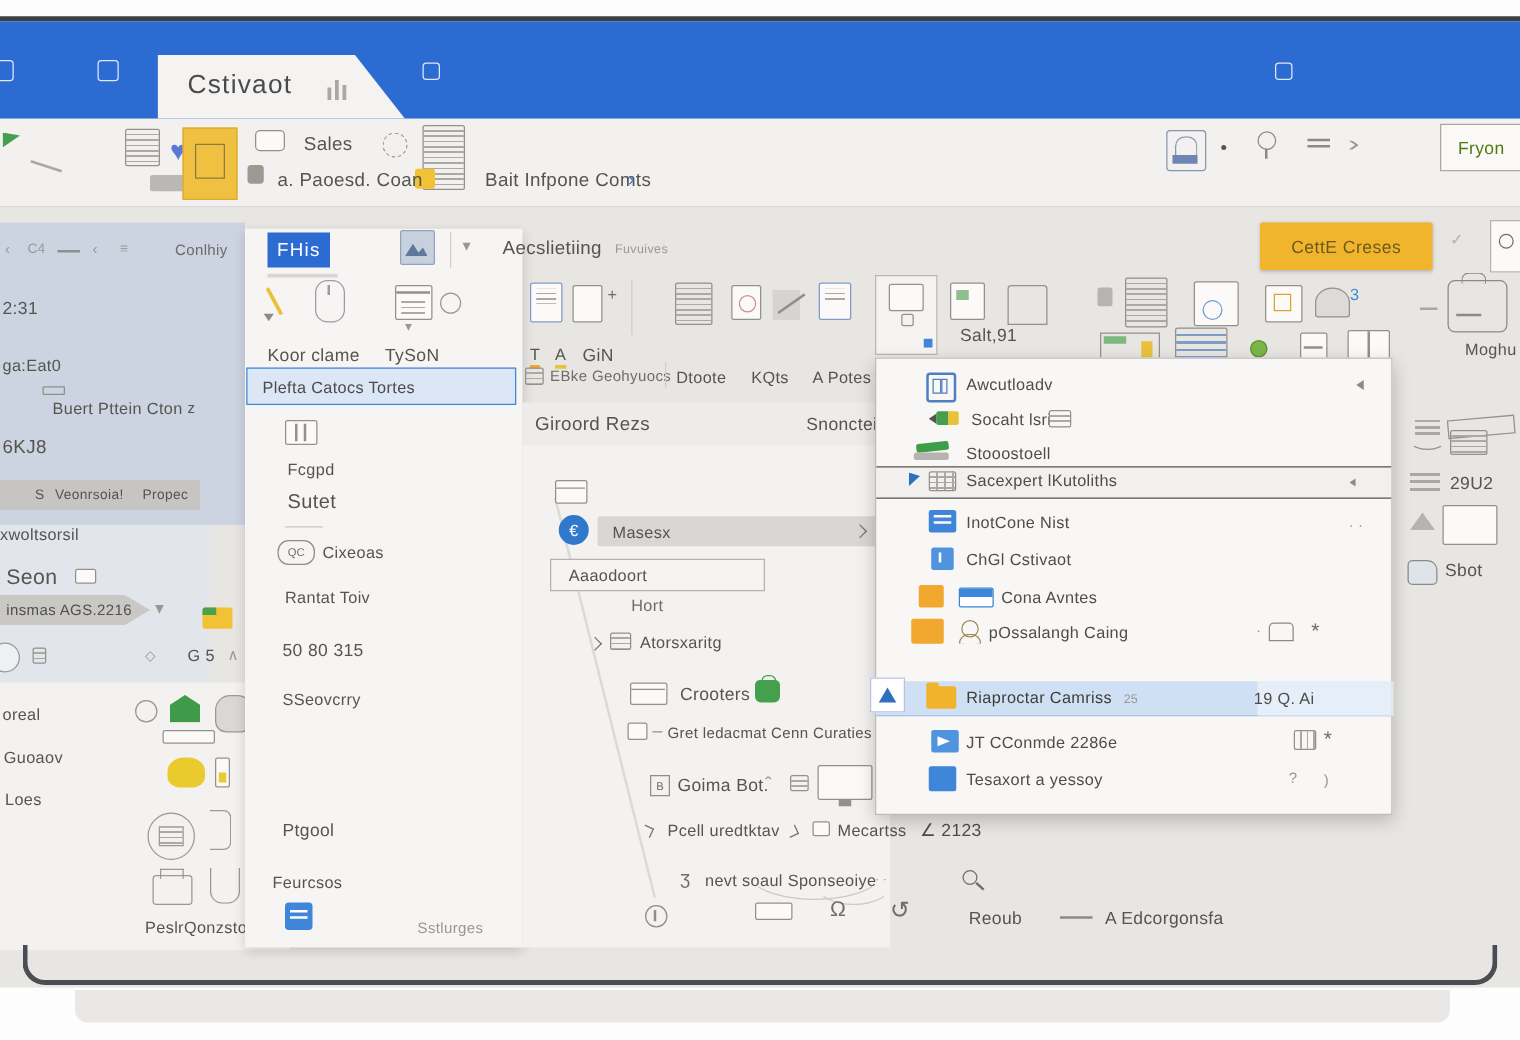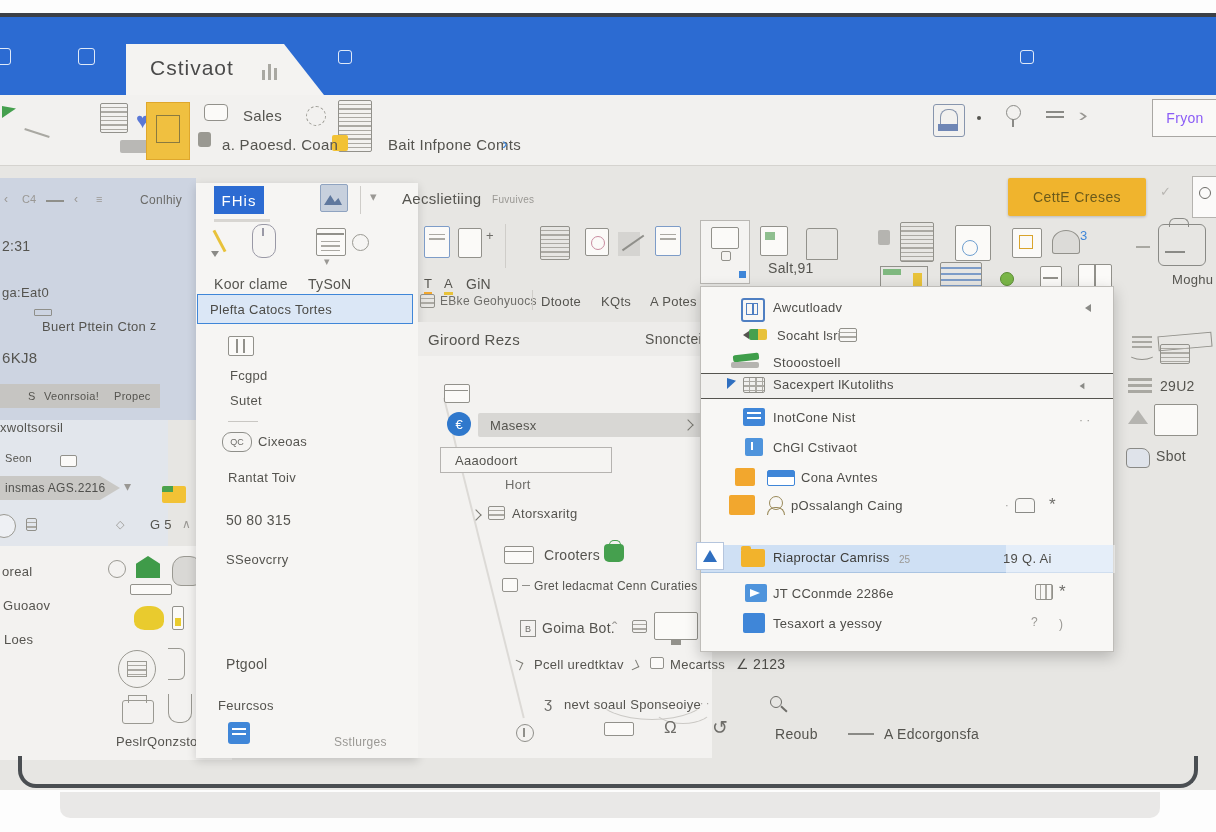--- a/index.html
+++ b/index.html
@@ -70,21 +70,21 @@
     <div class="a" style="left:6px;top:4px;width:16px;height:14px;border:1.6px solid #8795ad;border-bottom:none;border-radius:8px 8px 0 0"></div>
     <div class="a" style="left:4px;top:19px;width:20px;height:7px;background:#6f86b5"></div>
   </div>
   <div class="a" style="left:977px;top:21px;width:4px;height:4px;background:#55544f;border-radius:50%"></div>
   <div class="a" style="left:1006px;top:10px;width:13px;height:13px;border:1.7px solid #8a8a86;border-radius:50%"></div>
   <div class="a" style="left:1012px;top:24px;width:2px;height:8px;background:#8a8a86"></div>
   <div class="a" style="left:1046px;top:16px;width:18px;height:2px;background:#8a8a86"></div>
   <div class="a" style="left:1046px;top:21px;width:18px;height:2px;background:#8a8a86"></div>
   <span class="a faint" style="left:1080px;top:10px;font-size:18px;transform:scaleX(1.6)">›</span>
   <div class="a" style="left:1152px;top:4px;width:64px;height:36px;background:#faf9f7;border:1px solid #a9a7a3;display:flex;align-items:center;justify-content:center">
-    <span class="txt" style="font-size:14px;color:#8b5cf6">Fryon</span>
+    <span class="txt" style="font-size:14px;color:#4d7c0f">Fryon</span>
   </div>
 </div>
 
 <div class="a" style="left:0;top:166px;width:1216px;height:624px;background:#e7e6e3"></div>
 
 <div class="a" style="left:0;top:178px;width:196px;height:242px;background:#cdd4e1"></div>
 <div class="a" style="left:0;top:420px;width:168px;height:126px;background:#e2e6ec"></div>
 <span class="a faint" style="left:4px;top:192px;font-size:12px">‹</span>
 <span class="a faint" style="left:22px;top:193px;font-size:11px">C4</span>
 <div class="a" style="left:46px;top:200px;width:18px;height:2px;background:#8f8f8a"></div>
@@ -96,21 +96,21 @@
 <div class="a" style="left:34px;top:309px;width:16px;height:5px;border:1.3px solid #8f8f8a;border-radius:1px"></div>
 <span class="a txt" style="left:42px;top:319px;font-size:13px">Buert Pttein Cton</span>
 <span class="a txt" style="left:150px;top:319px;font-size:12px">z</span>
 <span class="a txt" style="left:2px;top:349px;font-size:15px">6KJ8</span>
 <div class="a" style="left:0;top:384px;width:160px;height:24px;background:#c6c5c2">
   <span class="a txt" style="left:28px;top:6px;font-size:11px">S</span>
   <span class="a txt" style="left:44px;top:6px;font-size:11px">Veonrsoia!</span>
   <span class="a txt" style="left:114px;top:6px;font-size:11px">Propec</span>
 </div>
 <span class="a txt" style="left:0;top:420px;font-size:13px">xwoltsorsil</span>
-<span class="a txt" style="left:5px;top:452px;font-size:11px">Seon</span>
+<span class="a txt" style="left:5px;top:452px;font-size:17px">Seon</span>
 <div class="a ic-outline" style="left:60px;top:455px;width:17px;height:12px"></div>
 <div class="a" style="left:0;top:476px;width:120px;height:24px;background:#c9c8c5;clip-path:polygon(0 0,100px 0,120px 12px,100px 24px,0 24px)">
   <span class="a txt" style="left:5px;top:5px;font-size:12px;color:#4f4f4c">insmas AGS.2216</span>
 </div>
 <span class="a faint" style="left:124px;top:478px;font-size:14px">▾</span>
 <div class="a" style="left:162px;top:486px;width:24px;height:17px;background:#f2c235;border-radius:2px">
   <div class="a" style="left:0;top:0;width:11px;height:6px;background:#4aa24e;border-radius:2px 0 0 0"></div>
 </div>
 <div class="a" style="left:-8px;top:514px;width:22px;height:22px;border:1.5px solid #9a9992;border-radius:50%;background:#eef0f4"></div>
 <div class="a ic-outline lines" style="left:26px;top:518px;width:11px;height:13px"></div>
@@ -169,21 +169,21 @@
 
   <div class="a" style="left:1px;top:111px;width:216px;height:30px;background:#dbe7f6;border:1.3px solid #3f86d8;box-sizing:border-box">
     <span class="a txt" style="left:12px;top:7px;font-size:13px;color:#4c4b47">Plefta Catocs Tortes</span>
   </div>
 
   <div class="a ic-outline" style="left:32px;top:153px;width:26px;height:20px">
     <div class="a" style="left:7px;top:2px;width:2px;height:14px;background:#92918b"></div>
     <div class="a" style="left:14px;top:2px;width:2px;height:14px;background:#92918b"></div>
   </div>
   <span class="a txt" style="left:34px;top:185px;font-size:13px">Fcgpd</span>
-  <span class="a txt" style="left:34px;top:210px;font-size:13px">Sutet</span>
+  <span class="a txt" style="left:34px;top:210px;font-size:16px">Sutet</span>
   <div class="a" style="left:32px;top:238px;width:30px;height:1px;background:#c9c7c3"></div>
   <div class="a" style="left:26px;top:249px;width:28px;height:18px;border:1.5px solid #8f8f8a;border-radius:9px;display:flex;align-items:center;justify-content:center">
     <span style="font-size:9px;color:#6e6d69">QC</span>
   </div>
   <span class="a txt" style="left:62px;top:251px;font-size:13px">Cixeoas</span>
   <span class="a txt" style="left:32px;top:287px;font-size:13px">Rantat Toiv</span>
   <span class="a txt" style="left:30px;top:329px;font-size:14px">50 80 315</span>
   <span class="a txt" style="left:30px;top:369px;font-size:13px">SSeovcrry</span>
   <span class="a txt" style="left:30px;top:473px;font-size:14px">Ptgool</span>
   <span class="a txt" style="left:22px;top:515px;font-size:13px">Feurcsos</span>

